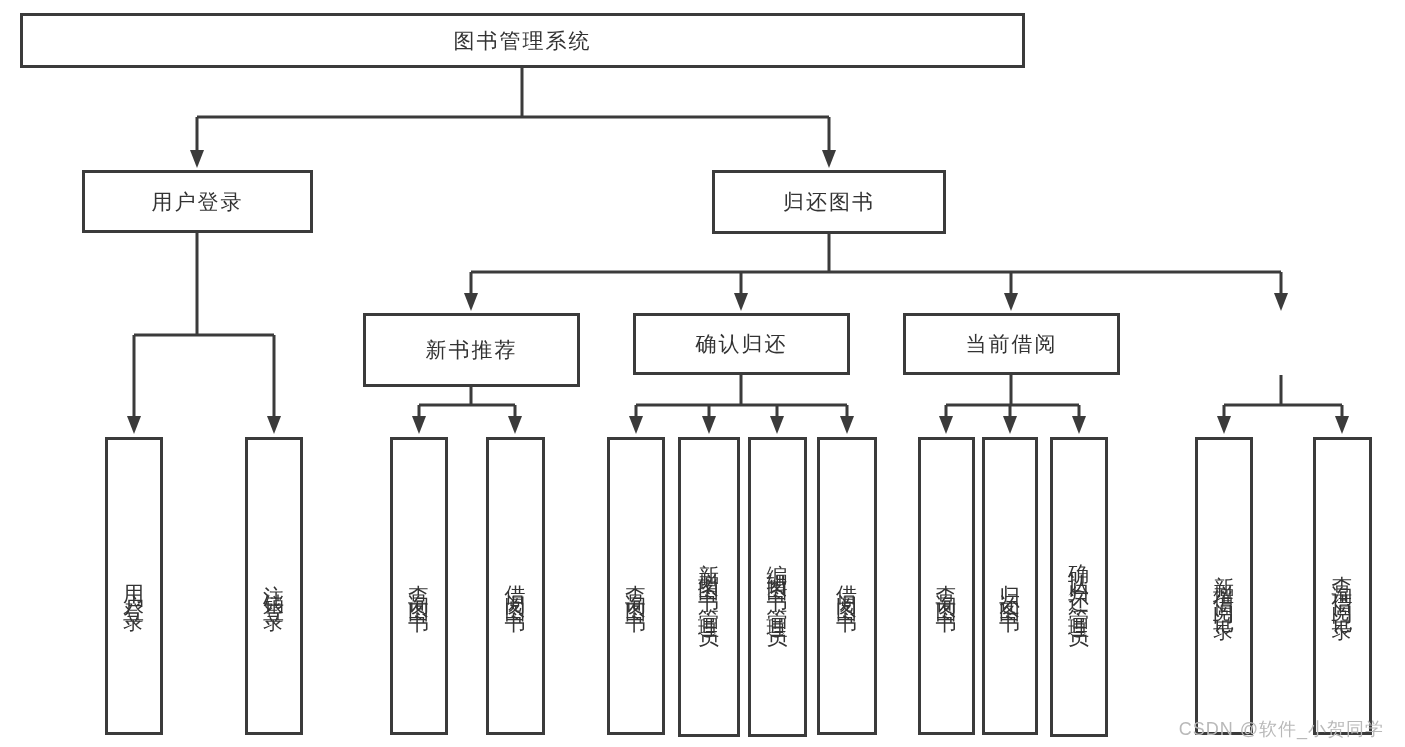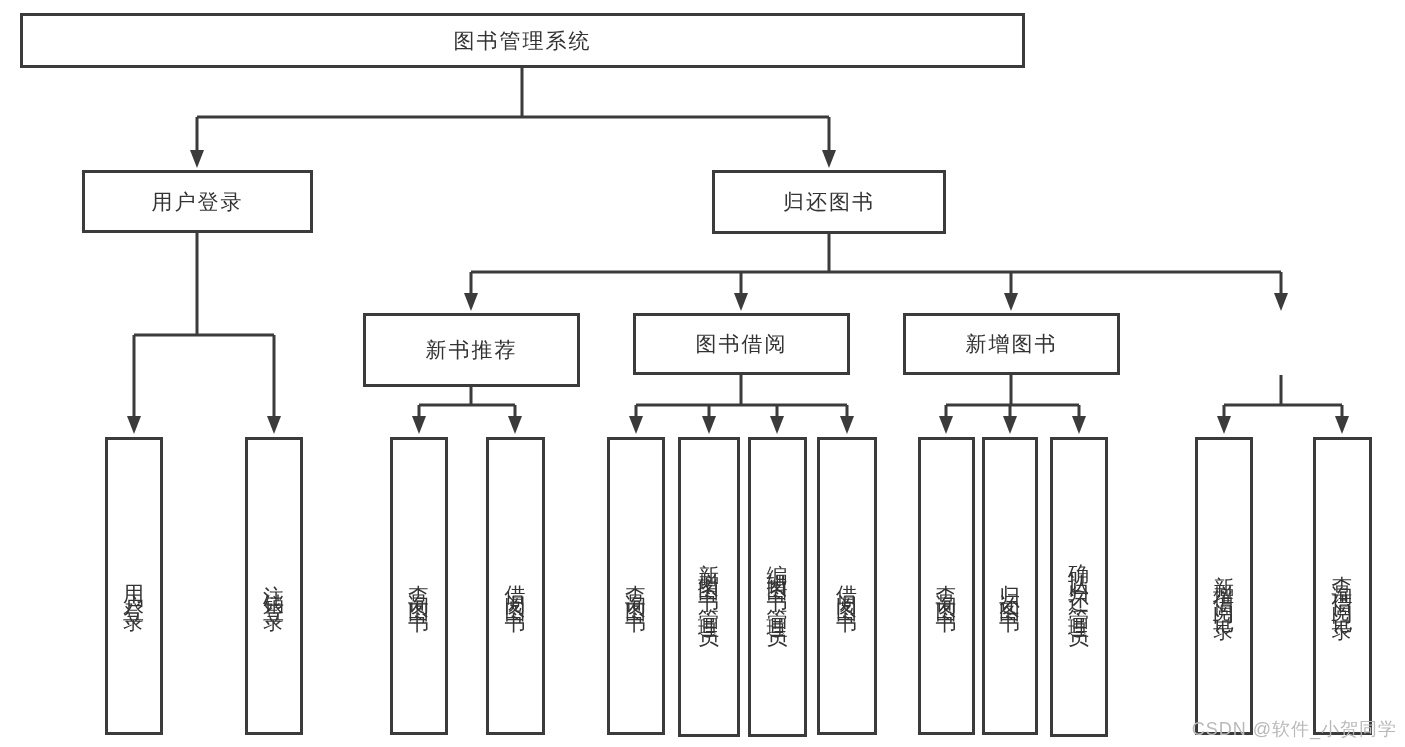--- a/index.html
+++ b/index.html
@@ -43,21 +43,21 @@
     stroke:#3b3b3b;
     stroke-width:3;
     fill:none;
   }
   #connectors polygon{
     fill:#3b3b3b;
     stroke:none;
   }
   .watermark{
     position:absolute;
-    right:8px;
+    right:21px;
     bottom:6px;
     font-size:18px;
     letter-spacing:1px;
     color:#b9b9b9;
     white-space:nowrap;
     z-index:5;
   }
 </style>
 </head>
 <body>
@@ -108,24 +108,24 @@
     <span class="hlabel">用户登录</span>
   </div>
   <div class="node" style="left:712px;top:170px;width:234px;height:64px;">
     <span class="hlabel">归还图书</span>
   </div>
 
   <div class="node" style="left:363px;top:313px;width:217px;height:74px;">
     <span class="hlabel">新书推荐</span>
   </div>
   <div class="node" style="left:633px;top:313px;width:217px;height:62px;">
-    <span class="hlabel">图书借阅</span>
+    <span class="hlabel">确认归还</span>
   </div>
   <div class="node" style="left:903px;top:313px;width:217px;height:62px;">
-    <span class="hlabel">新增图书</span>
+    <span class="hlabel">当前借阅</span>
   </div>
 
   <div class="node leaf" style="left:105px;top:437px;width:58px;height:298px;">
     <span class="vlabel">用户登录</span>
   </div>
   <div class="node leaf" style="left:245px;top:437px;width:58px;height:298px;">
     <span class="vlabel">注销登录</span>
   </div>
 
   <div class="node leaf" style="left:390px;top:437px;width:58px;height:298px;">

